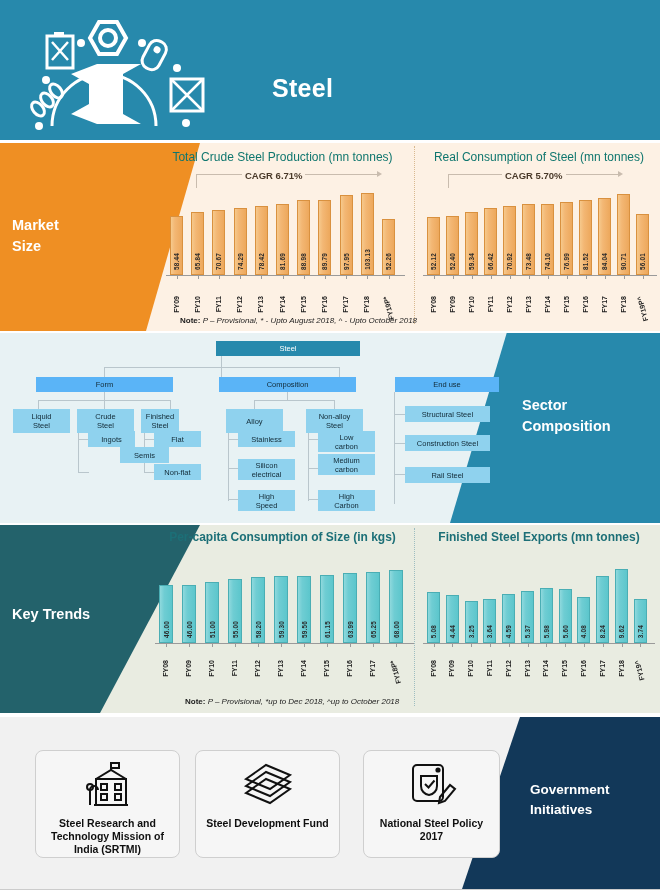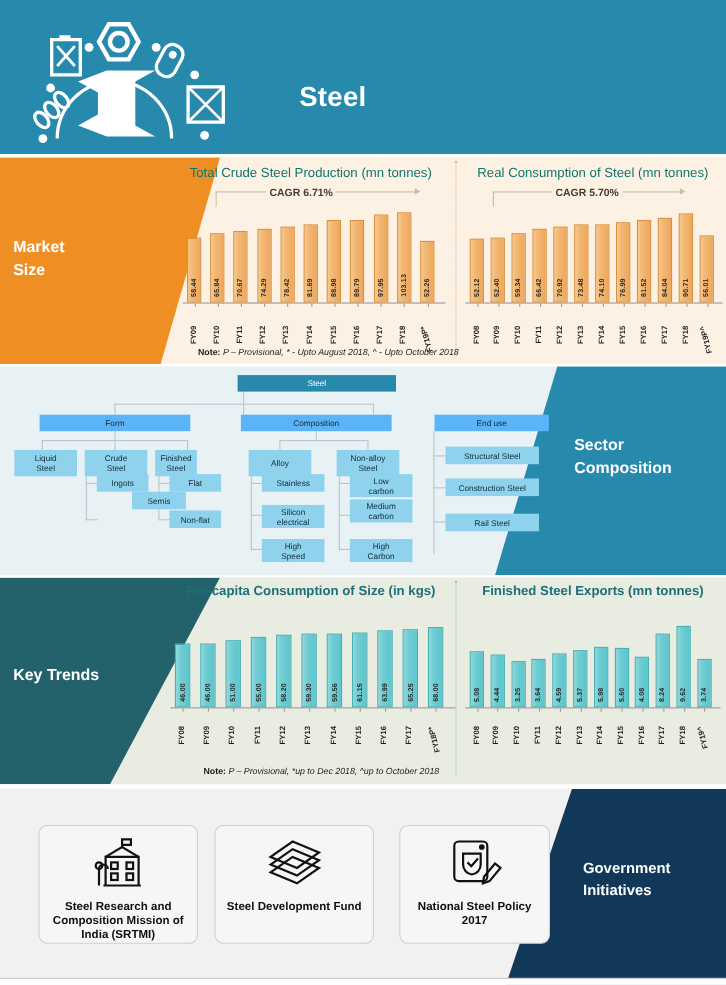--- a/index.html
+++ b/index.html
@@ -581,21 +581,21 @@
         <path d="M14 20 l15 -9 l15 9"></path>
         <path d="M29 11 V4 h8 v5 h-8"></path>
         <rect x="19" y="25" width="6" height="6"></rect>
           <rect x="33" y="25" width="6" height="6"></rect>
         <rect x="19" y="35" width="6" height="6"></rect>
           <rect x="33" y="35" width="6" height="6"></rect>
         <path d="M8 46 V31 a4 4 0 0 1 8 0"></path>
         <circle cx="8" cy="28" r="3"></circle>
       </svg>
     </span>
-    <div class="gcard-label">Steel Research and Composition Mission of India (SRTMI)</div>
+    <div class="gcard-label">Steel Research and Technology Mission of India (SRTMI)</div>
   </div>
 
   <div class="gcard" style="left:195px; width:145px;">
     <span>
       <svg width="56" height="50" viewBox="0 0 56 50" fill="none" stroke="#111" stroke-width="2">
         <path d="M6 20 L26 6 L50 16 L30 30 Z"></path>
         <path d="M6 27 L26 13 L50 23 L30 37 Z"></path>
         <path d="M6 34 L26 20 L50 30 L30 44 Z"></path>
       </svg>
     </span>

